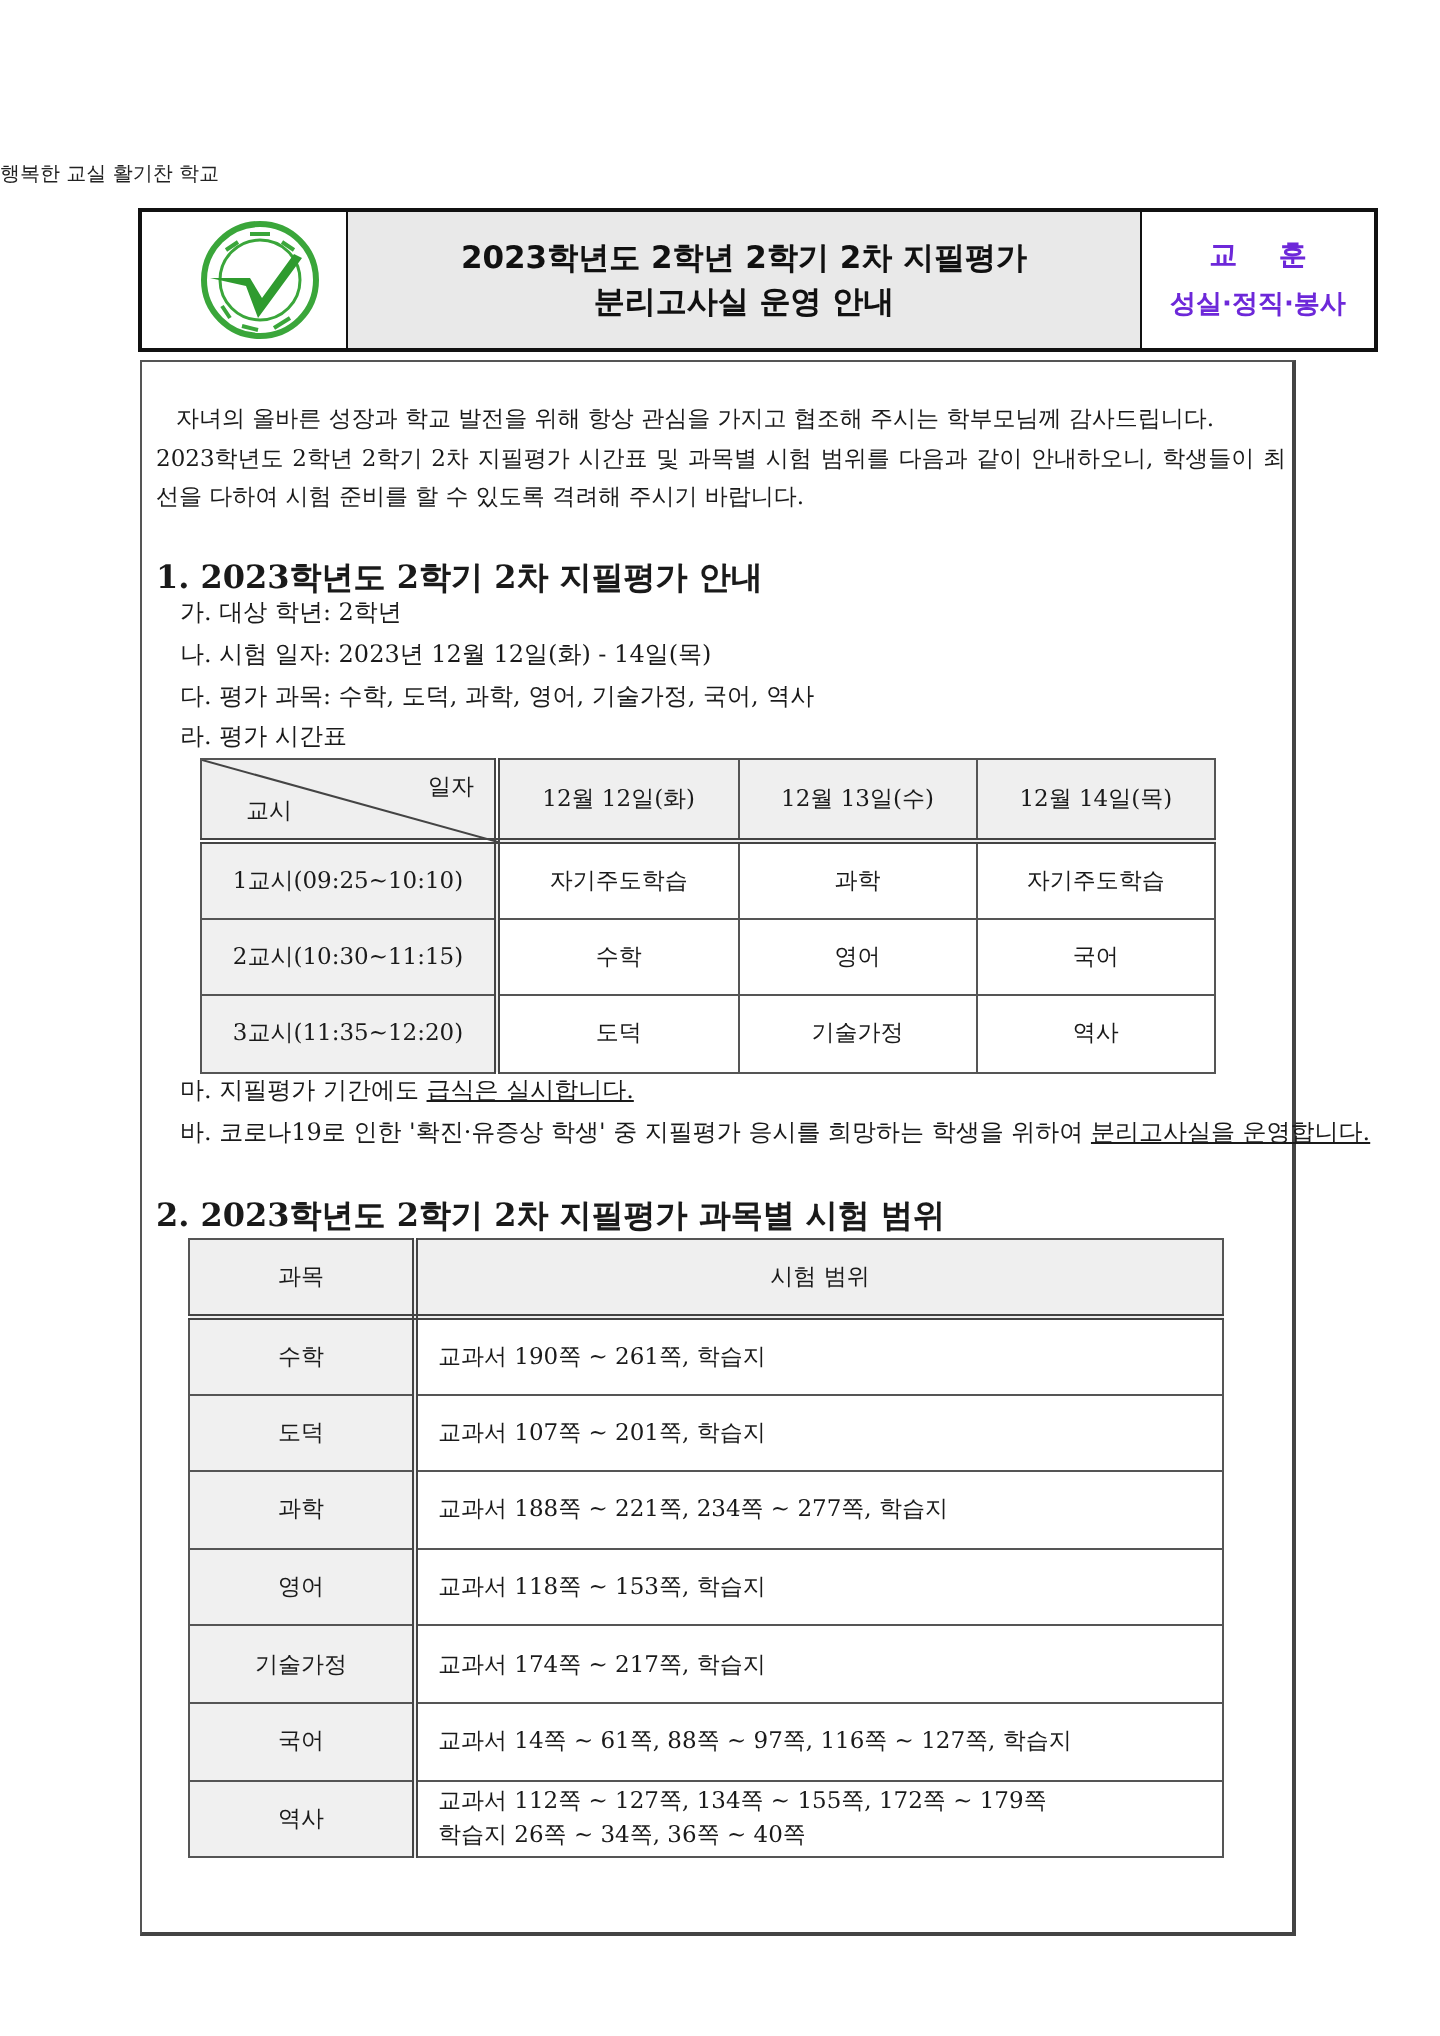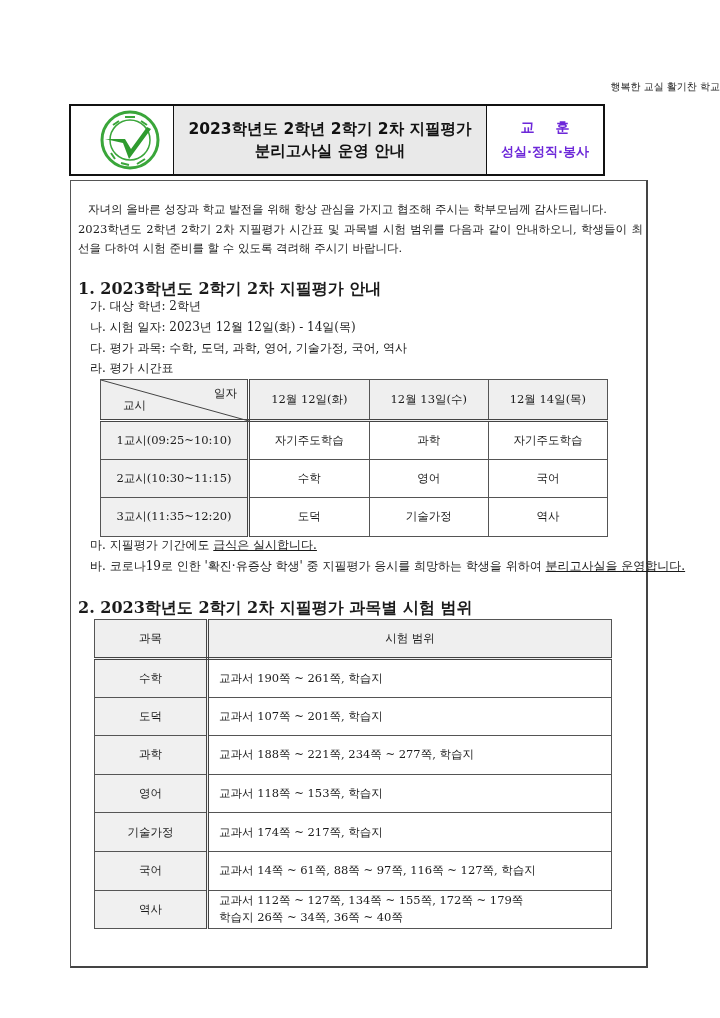--- a/index.html
+++ b/index.html
@@ -1,21 +1,21 @@
 <!DOCTYPE html>
 <html><head>
 <meta charset="utf-8">
 <style>
   * { box-sizing: border-box; margin: 0; padding: 0; }
   html, body { width: 720px; height: 1018px; background: #ffffff; }
   body { position: relative; font-family: "DejaVu Serif", "Liberation Serif", serif; color: #1a1a1a; overflow: hidden; }
 
-  .motto-top { position: absolute; top: 80px; left: 0; width: 720px; text-align: right; font-family: "DejaVu Sans", sans-serif; font-size: 10px; color: #222; }
+  .motto-top { position: absolute; top: 80px; left: 0; width: 720px; text-align: left; font-family: "DejaVu Sans", sans-serif; font-size: 10px; color: #222; }
 
-  .header-box { position: absolute; left: 69px; top: 104px; width: 536px; height: 72px; border: 2.5px solid #111; display: flex; padding-left: 16px; }
+  .header-box { position: absolute; left: 69px; top: 104px; width: 620px; height: 72px; border: 2.5px solid #111; display: flex; padding-left: 16px; }
   .logo-cell { width: 87px; border-right: 1.5px solid #111; display: flex; align-items: center; justify-content: center; background: #fff; }
   .title-cell { flex: 1; background: #e9e9e9; border-right: 1.5px solid #111; display: flex; flex-direction: column; align-items: center; justify-content: center; font-family: "DejaVu Sans", sans-serif; font-weight: bold; font-size: 15.5px; line-height: 22px; color: #111; }
   .motto-cell { width: 116px; display: flex; flex-direction: column; align-items: center; justify-content: center; font-family: "DejaVu Sans", sans-serif; font-weight: bold; color: #6d28d9; }
   .motto-cell .m-title { font-size: 14px; letter-spacing: 8px; margin-bottom: 6px; padding-left: 8px; }
   .motto-cell .m-values { font-size: 13px; }
 
   .content-box { position: absolute; left: 70px; top: 180px; width: 578px; height: 788px; border: 1.5px solid #555; border-bottom: 2px solid #444; border-right: 2px solid #444; }
 
   .intro { position: absolute; left: 78px; top: 200px; width: 565px; font-size: 11.5px; line-height: 19.5px; text-align: justify; }
   .intro .indent { padding-left: 10px; }

